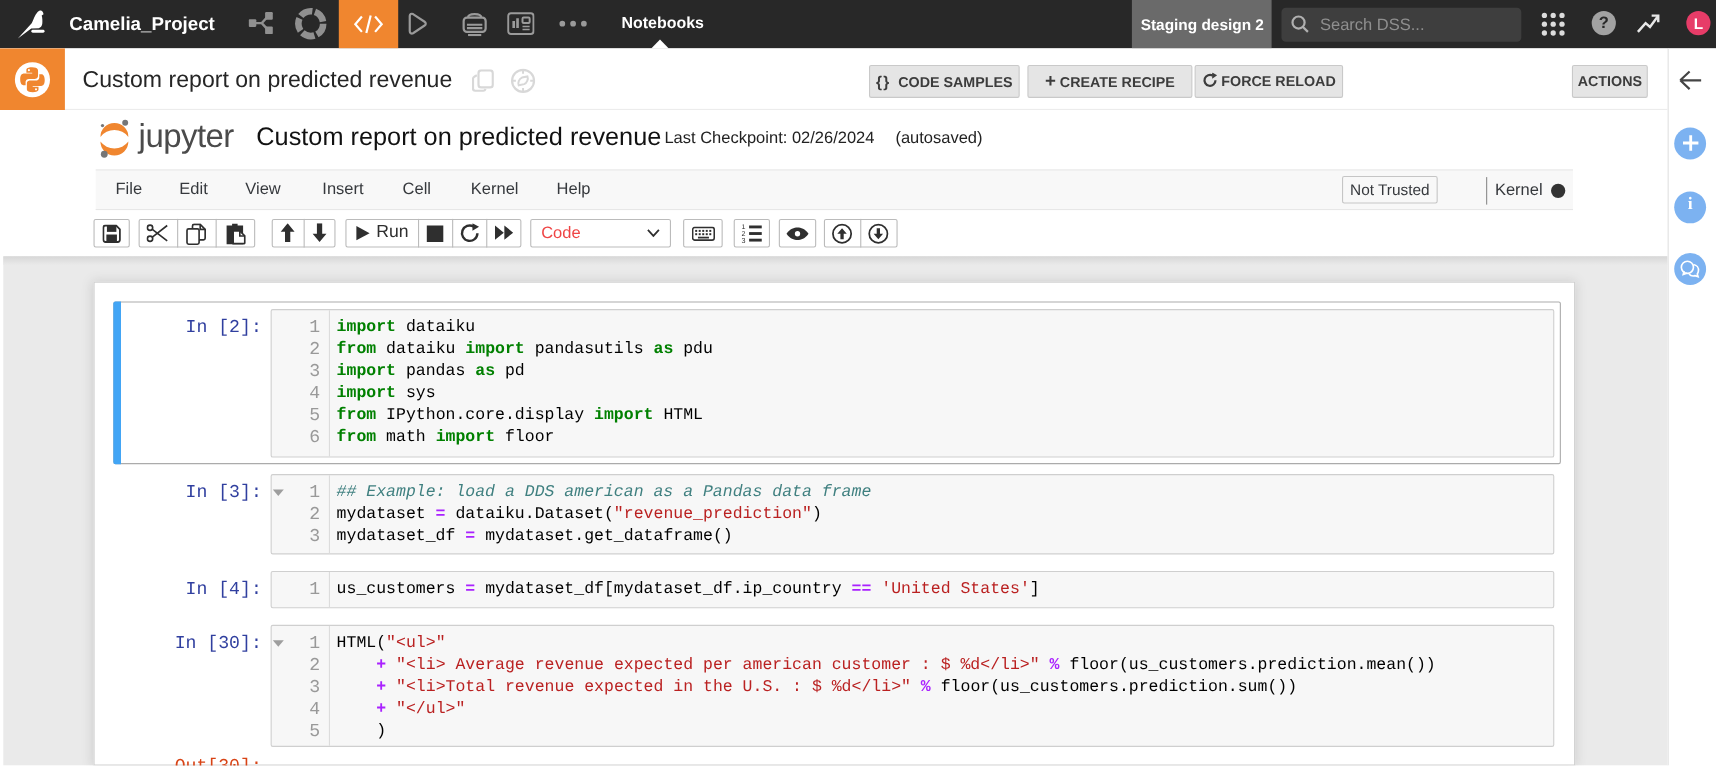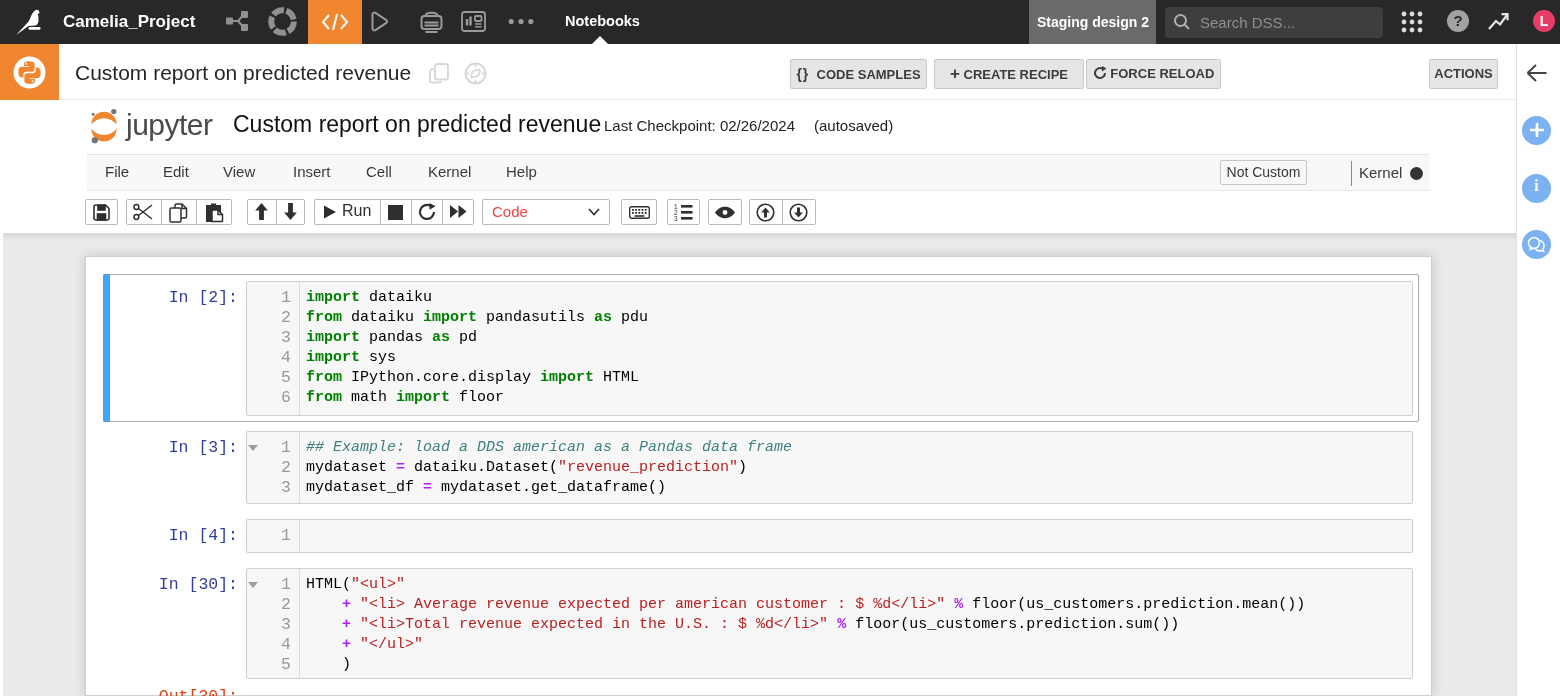--- a/index.html
+++ b/index.html
@@ -188,21 +188,21 @@
   <div class="abs" style="left:814px;top:117px;font-size:15px;color:#222">(autosaved)</div>
 
   <div class="abs" style="left:87px;top:154px;width:1343px;height:37px;background:#f8f8f8;border-top:1px solid #e7e7e7;border-bottom:1px solid #e7e7e7"></div>
   <div class="menu-item" style="left:105px">File</div>
   <div class="menu-item" style="left:163px">Edit</div>
   <div class="menu-item" style="left:223px">View</div>
   <div class="menu-item" style="left:293px">Insert</div>
   <div class="menu-item" style="left:366px">Cell</div>
   <div class="menu-item" style="left:428px">Kernel</div>
   <div class="menu-item" style="left:506px">Help</div>
-  <div class="abs" style="left:1220px;top:160px;width:87px;height:25px;border:1px solid #c5c5c5;border-radius:2px;font-size:14px;color:#36393d;text-align:center;line-height:23px">Not Custom</div>
+  <div class="abs" style="left:1220px;top:160px;width:87px;height:25px;border:1px solid #c5c5c5;border-radius:2px;font-size:14px;color:#36393d;text-align:center;line-height:23px">Not Trusted</div>
   <div class="abs" style="left:1351px;top:161px;width:1px;height:25px;background:#8a8a8a"></div>
   <div class="abs" style="left:1359px;top:164px;font-size:15px;color:#36393d">Kernel</div>
   <div class="abs" style="left:1410px;top:167px;width:13px;height:13px;border-radius:50%;background:#333"></div>
 
   <div class="tbtn" style="left:85px;width:33px"></div>
   <svg class="abs" style="left:93px;top:204px" width="17" height="17" viewBox="0 0 17 17">
     <g stroke="#2f2f2f" stroke-width="1.6" fill="none">
       <path d="M1 3 C1 1.9 1.9 1 3 1 L12.5 1 L16 4.5 L16 14 C16 15.1 15.1 16 14 16 L3 16 C1.9 16 1 15.1 1 14 Z"></path>
       <rect x="4.5" y="10" width="8" height="6" fill="#2f2f2f"></rect>
       <rect x="5" y="1.5" width="7" height="4.5" fill="#2f2f2f"></rect>
@@ -326,20 +326,21 @@
   <div class="gutter" style="top:431.5px;height:71.5px"></div>
   <div class="lnums" style="top:437.5px">1<br>2<br>3</div>
   <div class="code" style="top:437.5px"><span class="com">## Example: load a DDS american as a Pandas data frame</span>
 mydataset <span class="op">=</span> dataiku.Dataset(<span class="str">"revenue_prediction"</span>)
 mydataset_df <span class="op">=</span> mydataset.get_dataframe()</div>
 
   <div class="inprompt" style="top:525.5px">In [4]:</div>
   <div class="ibox" style="top:518.5px;height:34px"></div>
   <div class="gutter" style="top:519.5px;height:32px"></div>
   <div class="lnums" style="top:525.5px">1</div>
+  <div class="code" style="top:525.5px">us_customers <span class="op">=</span> mydataset_df[mydataset_df.ip_country <span class="op">==</span> <span class="str">'United States'</span>]</div>
 
   <div class="inprompt" style="top:575px">In [30]:</div>
   <div class="caret" style="left:248px;top:582px"></div>
   <div class="ibox" style="top:568px;height:110.5px"></div>
   <div class="gutter" style="top:569px;height:108.5px"></div>
   <div class="lnums" style="top:575px">1<br>2<br>3<br>4<br>5</div>
   <div class="code" style="top:575px">HTML(<span class="str">"&lt;ul&gt;"</span>
     <span class="op">+</span> <span class="str">"&lt;li&gt; Average revenue expected per american customer : $ %d&lt;/li&gt;"</span> <span class="op">%</span> floor(us_customers.prediction.mean())
     <span class="op">+</span> <span class="str">"&lt;li&gt;Total revenue expected in the U.S. : $ %d&lt;/li&gt;"</span> <span class="op">%</span> floor(us_customers.prediction.sum())
     <span class="op">+</span> <span class="str">"&lt;/ul&gt;"</span>

